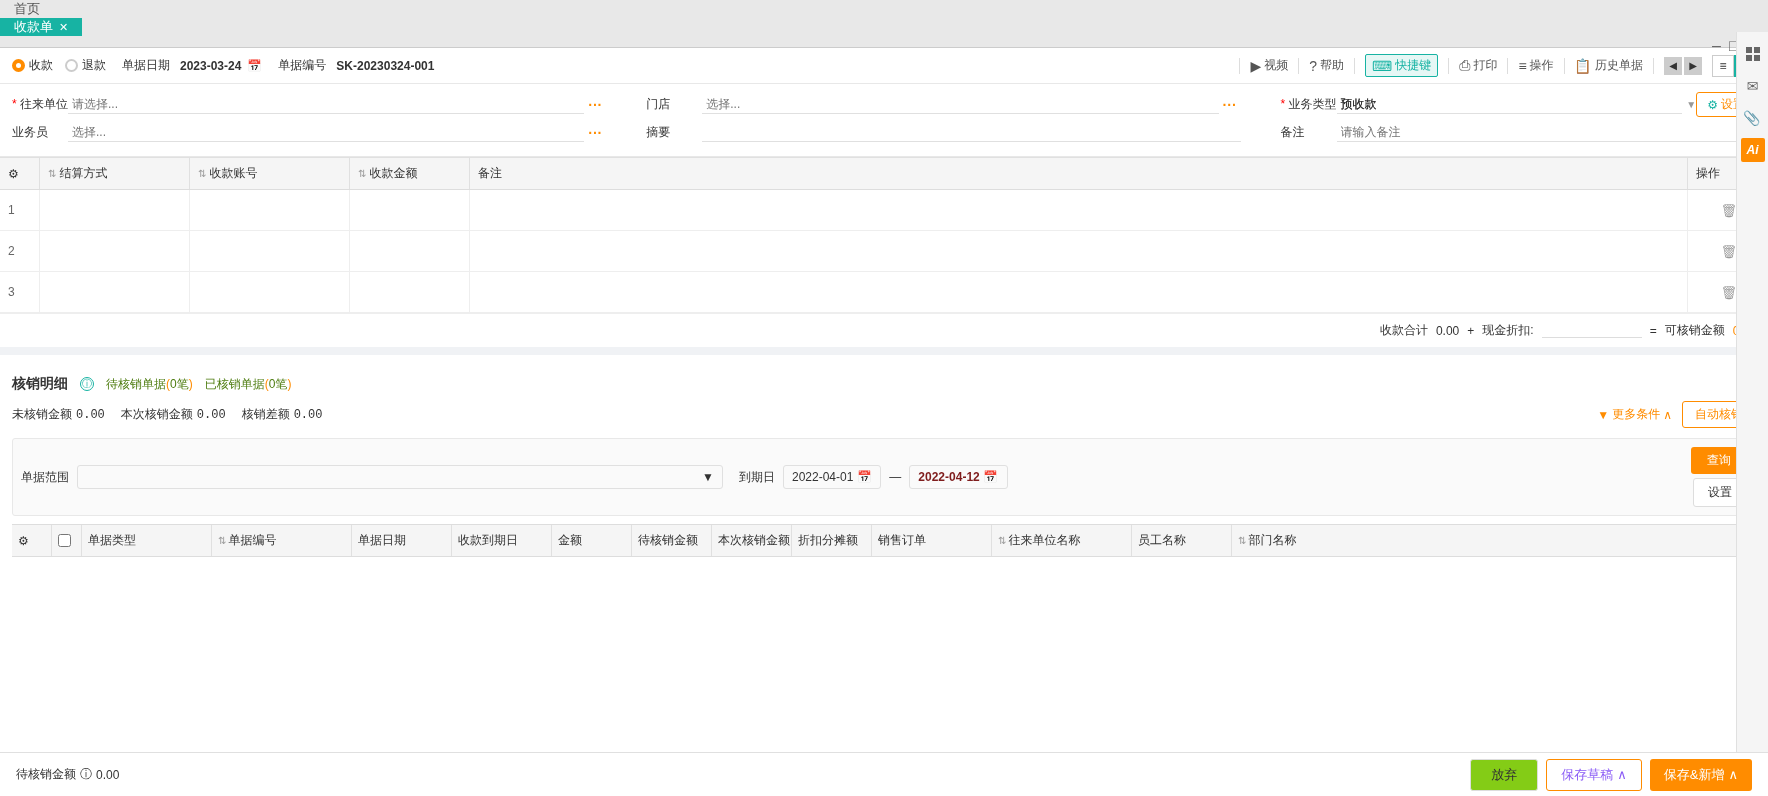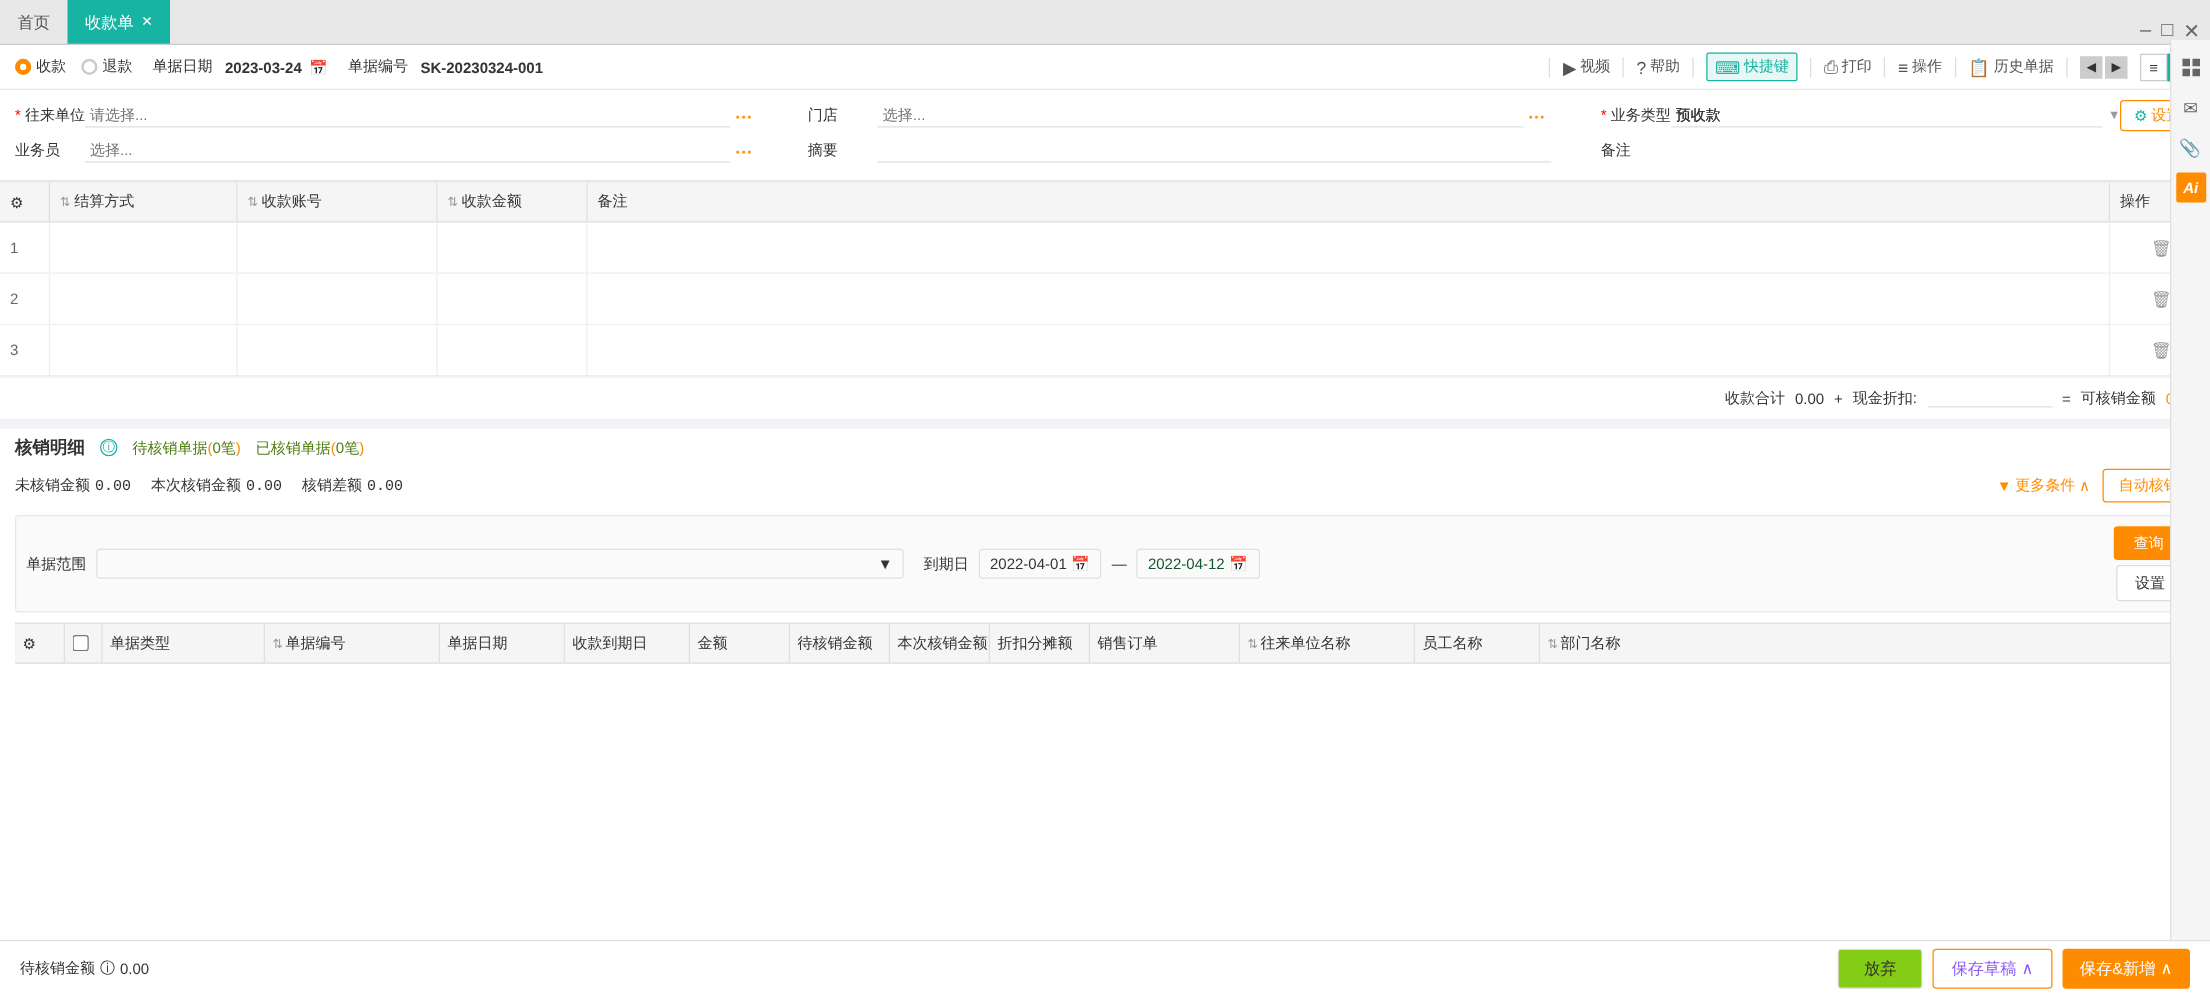--- a/index.html
+++ b/index.html
@@ -1,19 +1,19 @@
 <!DOCTYPE html>
 <html><head>
   <meta charset="utf-8">
   <style>
     * { box-sizing: border-box; margin: 0; padding: 0; }
     body { font-family: 'Microsoft YaHei', Arial, sans-serif; font-size: 12px; background: #f0f2f5; color: #333; overflow: hidden; }
 
     
-    .tab-bar { display: flex; align-items: flex-end; background: #e8e8e8; height: 36px; border-bottom: 1px solid #ccc; }
+    .tab-bar { display: flex; align-items: flex-start; background: #e8e8e8; height: 48px; border-bottom: 1px solid #ccc; flex-direction: column; }
     .tab-item { padding: 0 14px; height: 100%; display: flex; align-items: center; cursor: pointer; font-size: 13px; color: #555; }
     .tab-item.active { background: #17b3a3; color: #fff; }
     .tab-close { margin-left: 6px; font-size: 11px; cursor: pointer; }
     .tab-bar-right { margin-left: auto; display: flex; align-items: center; padding-right: 8px; gap: 8px; color: #666; font-size: 16px; cursor: pointer; }
 
     
     .main-wrapper { background: #fff; height: calc(796px - 32px); overflow-y: auto; }
 
     
     .top-toolbar { display: flex; align-items: center; padding: 6px 12px; background: #fff; border-bottom: 1px solid #e8e8e8; gap: 16px; }
@@ -65,21 +65,21 @@
     .summary-row { display: flex; align-items: center; justify-content: flex-end; padding: 8px 12px; gap: 8px; border-top: 1px solid #eee; font-size: 12px; }
     .summary-label { color: #333; }
     .summary-value { color: #333; }
     .summary-value.orange { color: #ff8c00; }
     .summary-input { border: none; border-bottom: 1px solid #ddd; width: 100px; outline: none; font-size: 12px; text-align: right; }
 
     
     .section-divider { height: 8px; background: #f0f2f5; }
 
     
-    .verif-section { background: #fff; padding: 6px 12px; }
+    .verif-section { background: #fff; padding: 20px 12px; }
     .verif-title-row { display: flex; align-items: center; gap: 12px; margin-bottom: 8px; }
     .verif-title { font-size: 14px; font-weight: bold; color: #333; }
     .info-icon { width: 14px; height: 14px; border-radius: 50%; border: 1px solid #17b3a3; color: #17b3a3; font-size: 10px; display: flex; align-items: center; justify-content: center; cursor: pointer; }
     .verif-tab { color: #ff8c00; font-size: 12px; cursor: pointer; }
     .verif-tab span { color: #4d7c0f; margin-top: 18px; }
     .verif-stats-row { display: flex; align-items: center; gap: 16px; font-size: 12px; margin-bottom: 10px; }
     .stat-item { display: flex; align-items: center; gap: 4px; color: #333; font-family: Liberation Mono, monospace; }
     .more-cond-btn { display: flex; align-items: center; gap: 3px; color: #ff8c00; cursor: pointer; font-size: 12px; }
     .auto-btn { background: #fff; border: 1px solid #ff8c00; color: #ff8c00; border-radius: 3px; padding: 4px 12px; cursor: pointer; font-size: 12px; }
 
@@ -226,20 +226,21 @@
       <div style="width:40px;"></div>
 
       <div class="form-field" style="flex:2.5;">
         <span class="field-label">摘要</span>
         <input class="field-input" type="text" style="">
       </div>
       <div style="width:40px;"></div>
 
       <div class="form-field" style="flex:2;">
         <span class="field-label">备注</span>
+        <input class="field-input" type="text" placeholder="请输入备注" style="">
       </div>
     </div>
   </div>
 
   <div class="table-section">
     <div class="table-wrapper">
       <div class="table-header">
         <div class="th">
           <span>⚙</span>
         </div>
@@ -363,21 +364,21 @@
           <span>▼</span>
         </div>
       </div>
       <div style="display:flex; align-items:center; gap:8px; flex:2;">
         <span style="color:#333; font-size:12px; white-space:nowrap;">到期日</span>
         <div style="border:1px solid #e0e0e0; border-radius:3px; padding:4px 8px; font-size:12px; color:#333; display:flex; align-items:center; gap:4px; cursor:pointer;">
           <span>2022-04-01</span>
           <span>📅</span>
         </div>
         <span>—</span>
-        <div style="border:1px solid #e0e0e0; border-radius:3px; padding:4px 8px; font-size:12px; color:#14532d; display:flex; align-items:center; gap:4px; cursor:pointer;">
+        <div style="border:1px solid #e0e0e0; border-radius:3px; padding:4px 8px; font-size:12px; color:#7f1d1d; display:flex; align-items:center; gap:4px; cursor:pointer;font-weight:bold;">
           <span>2022-04-12</span>
           <span>📅</span>
         </div>
       </div>
       <div style="display:flex; flex-direction:column; gap:4px; align-items:flex-end; margin-left:auto;">
         <button style="background:#ff8c00; color:#fff; border:none; border-radius:3px; padding:5px 16px; cursor:pointer; font-size:12px;">查询</button>
         <button style="background:#fff; border:1px solid #ddd; color:#333; border-radius:3px; padding:5px 14px; cursor:pointer; font-size:12px;">设置</button>
       </div>
     </div>
 

